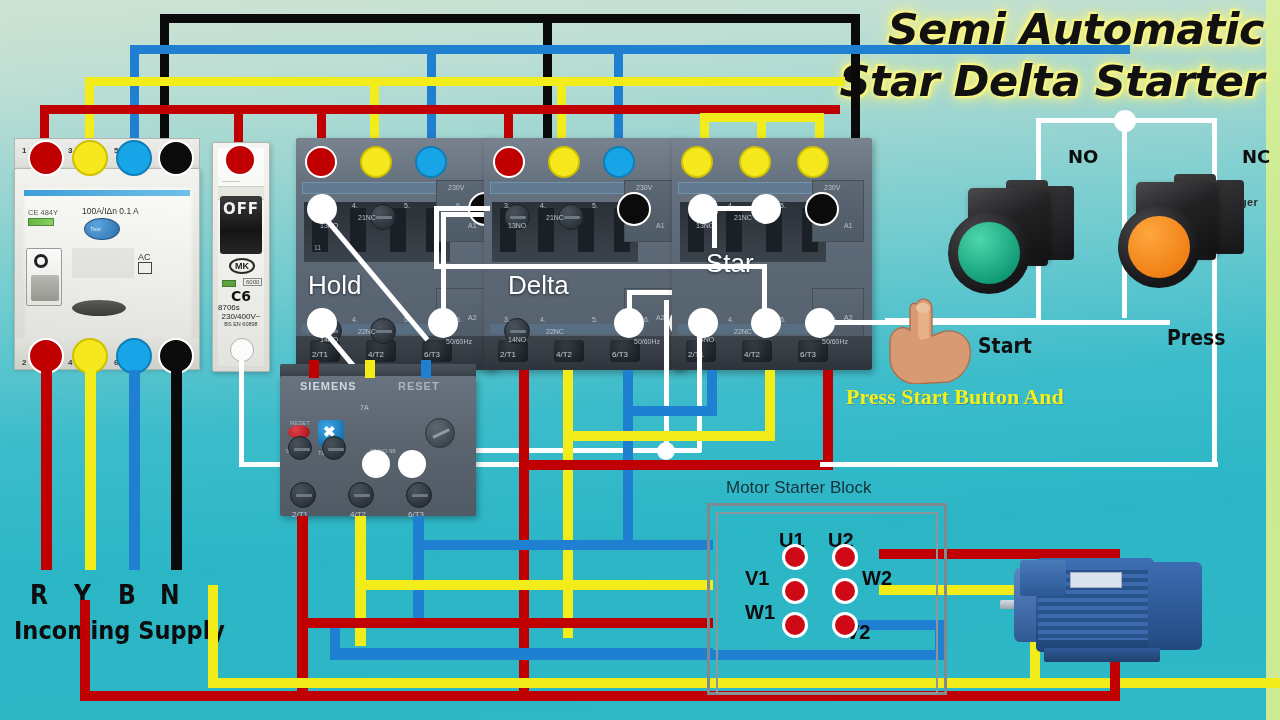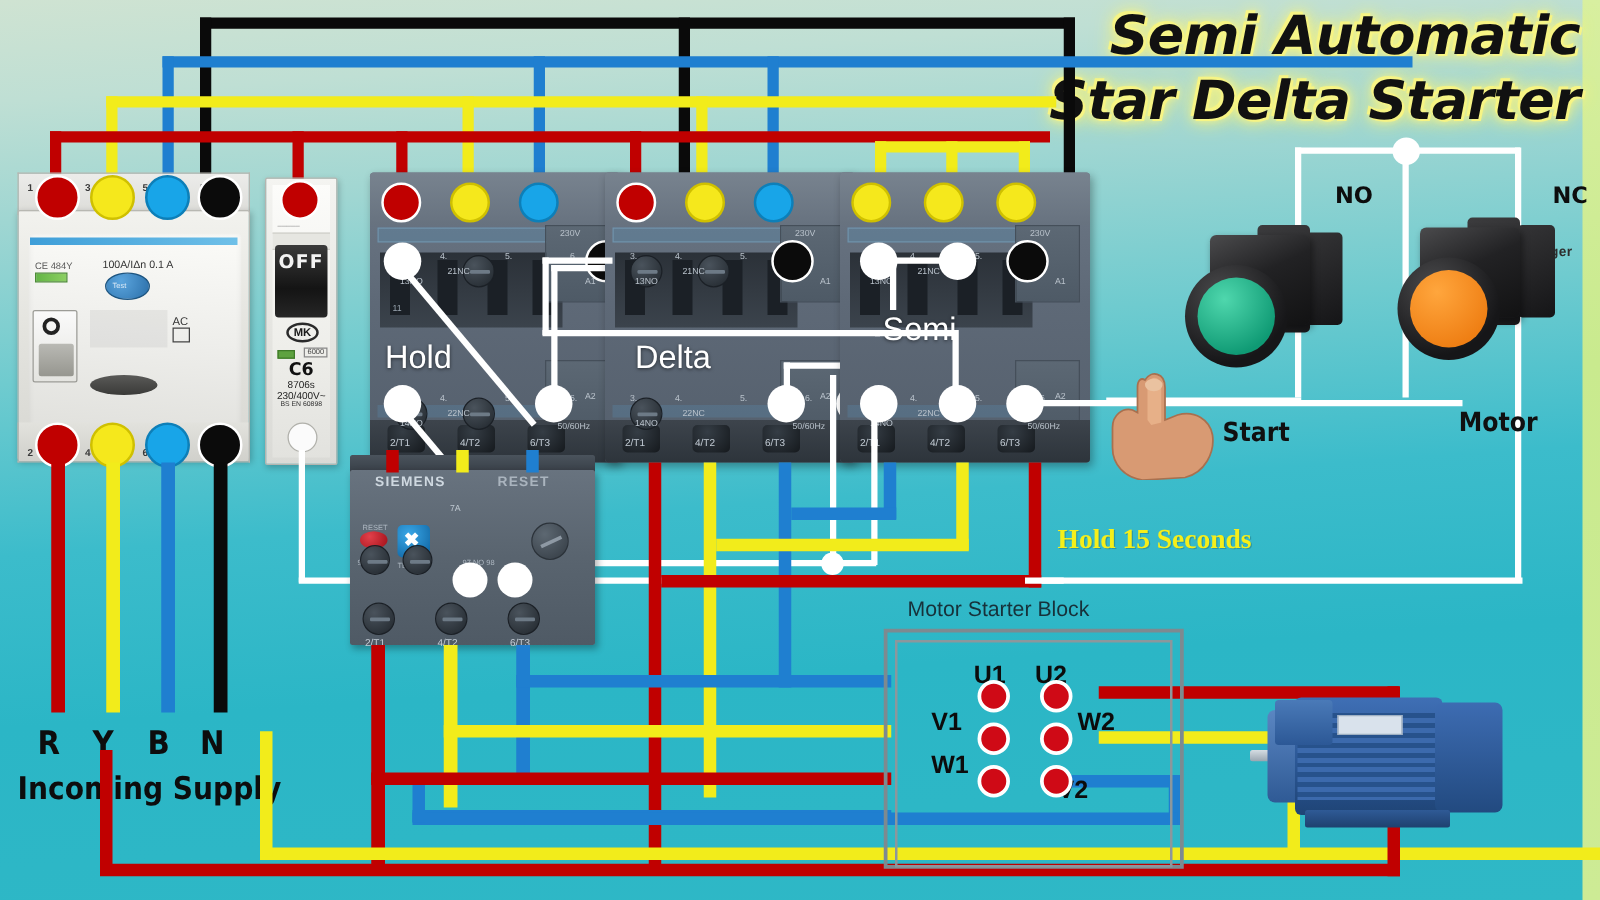--- a/index.html
+++ b/index.html
@@ -105,21 +105,21 @@
   .mcb-mk{ left:229px; top:258px; width:26px; height:16px; border-radius:50%;
     border:2px solid #2a2a2a; color:#1a1a1a; font-size:9px; font-weight:bold;
     text-align:center; line-height:12px; }
   .mcb-led{ left:222px; top:280px; width:14px; height:7px; background:#5ea23f;
     border:1px solid #3f7a28; }
   .mcb-ka{ left:243px; top:278px; font-size:6px; color:#444;
     border:1px solid #888; padding:0 2px; }
   .mcb-c6{ left:218px; top:288px; width:46px; text-align:center;
     font-size:14px; font-weight:bold; color:#111;
     font-family:"DejaVu Sans",sans-serif; }
-  .mcb-s1{ left:218px; top:303px; width:46px; text-align:center; font-size:8px; color:#222;}
+  .mcb-s1{ left:218px; top:303px; width:46px; text-align:left; font-size:8px; color:#222;}
   .mcb-s2{ left:218px; top:312px; width:46px; text-align:center; font-size:8px; color:#222;}
   .mcb-s3{ left:218px; top:321px; width:46px; text-align:center; font-size:5.5px; color:#333;}
   .mcb-wht{ left:230px; top:338px; width:24px; height:24px; border-radius:50%;
     background:#fbfbfb; border:1px solid #b0b0aa; }
 
   
   .ctr { width:200px; height:232px; top:138px;
     background:linear-gradient(180deg,#6d7886,#5e6977 45%,#545f6c);
     border-radius:3px; box-shadow:2px 3px 7px rgba(0,0,0,.3); }
   .ctr-top { position:absolute; left:0; top:0; width:100%; height:42px;
@@ -483,21 +483,21 @@
     <div class="ctr-txt" style="left:152px; top:46px;">230V</div>
     <div class="ctr-txt" style="left:172px; top:84px;">A1</div>
     <div class="ctr-txt" style="left:172px; top:176px;">A2</div>
     <div class="ctr-txt" style="left:150px; top:200px;">50/60Hz</div>
     <div class="ctr-term" style="left:16px; top:212px;">2/T1</div>
     <div class="ctr-term" style="left:72px; top:212px;">4/T2</div>
     <div class="ctr-term" style="left:128px; top:212px;">6/T3</div>
     <div class="ctr-term" style="left:22px; top:14px;">1/L1</div>
     <div class="ctr-term" style="left:78px; top:14px;">3/L2</div>
     <div class="ctr-term" style="left:134px; top:14px;">5/L3</div>
-    <div class="ctr-name" style="left:34px; top:110px;">Semi</div>
+    <div class="ctr-name" style="left:34px; top:110px;">Star</div>
   </div>
   <div class="dot yel abs" style="left:681px; top:146px; width:32px; height:32px;"></div>
   <div class="dot yel abs" style="left:739px; top:146px; width:32px; height:32px;"></div>
   <div class="dot yel abs" style="left:797px; top:146px; width:32px; height:32px;"></div>
   <div class="dot blk abs" style="left:805px; top:192px; width:34px; height:34px;"></div>
   <div class="dot wht abs" style="left:688px; top:194px; width:30px; height:30px;"></div>
   <div class="dot wht abs" style="left:751px; top:194px; width:30px; height:30px;"></div>
   <div class="dot wht abs" style="left:688px; top:308px; width:30px; height:30px;"></div>
   <div class="dot wht abs" style="left:751px; top:308px; width:30px; height:30px;"></div>
   <div class="dot wht abs" style="left:805px; top:308px; width:30px; height:30px;"></div>
@@ -623,23 +623,23 @@
              C2 40, 10 34, 18 36 L22 38 L22 18 C22 12, 25 10, 28 12 Z" fill="#d89a73" stroke="#a8704f" stroke-width="1.4"></path>
     <path d="M30 14 C34 8, 41 9, 41 19 L41 46 L33 48 L30 44 Z" fill="#e7b088"></path>
     <ellipse cx="35" cy="16" rx="7" ry="5" fill="#eac2a0"></ellipse>
   </svg>
 
   <div class="abs pb-blk3" style="left:1214px; top:180px;"></div>
   <div class="abs pb-blk2" style="left:1174px; top:174px;"></div>
   <div class="abs pb-body" style="left:1136px; top:182px;"></div>
   <div class="abs pb-bezel" style="left:1118px; top:206px;"></div>
   <div class="abs pb-face pb-orange" style="left:1128px; top:216px;"></div>
-  <div class="abs pb-lbl" style="left:1167px; top:326px;">Motor</div>
-
-  <div class="instr" id="instr2">Hold 15 Seconds</div>
+  <div class="abs pb-lbl" style="left:1167px; top:326px;">Press</div>
+
+  <div class="instr" id="instr1">Press Start Button And</div>
 
   <div class="abs motor">
     <div class="m-shaft"></div>
     <div class="m-endcap"></div>
     <div class="m-body"></div>
     <div class="m-fins" style="background:repeating-linear-gradient(180deg,#27528c 0 4px,#3c6aad 4px 8px);"></div>
     <div class="m-fan"></div>
     <div class="m-plate"></div>
     <div class="m-tag"></div>
     <div class="m-foot"></div>

